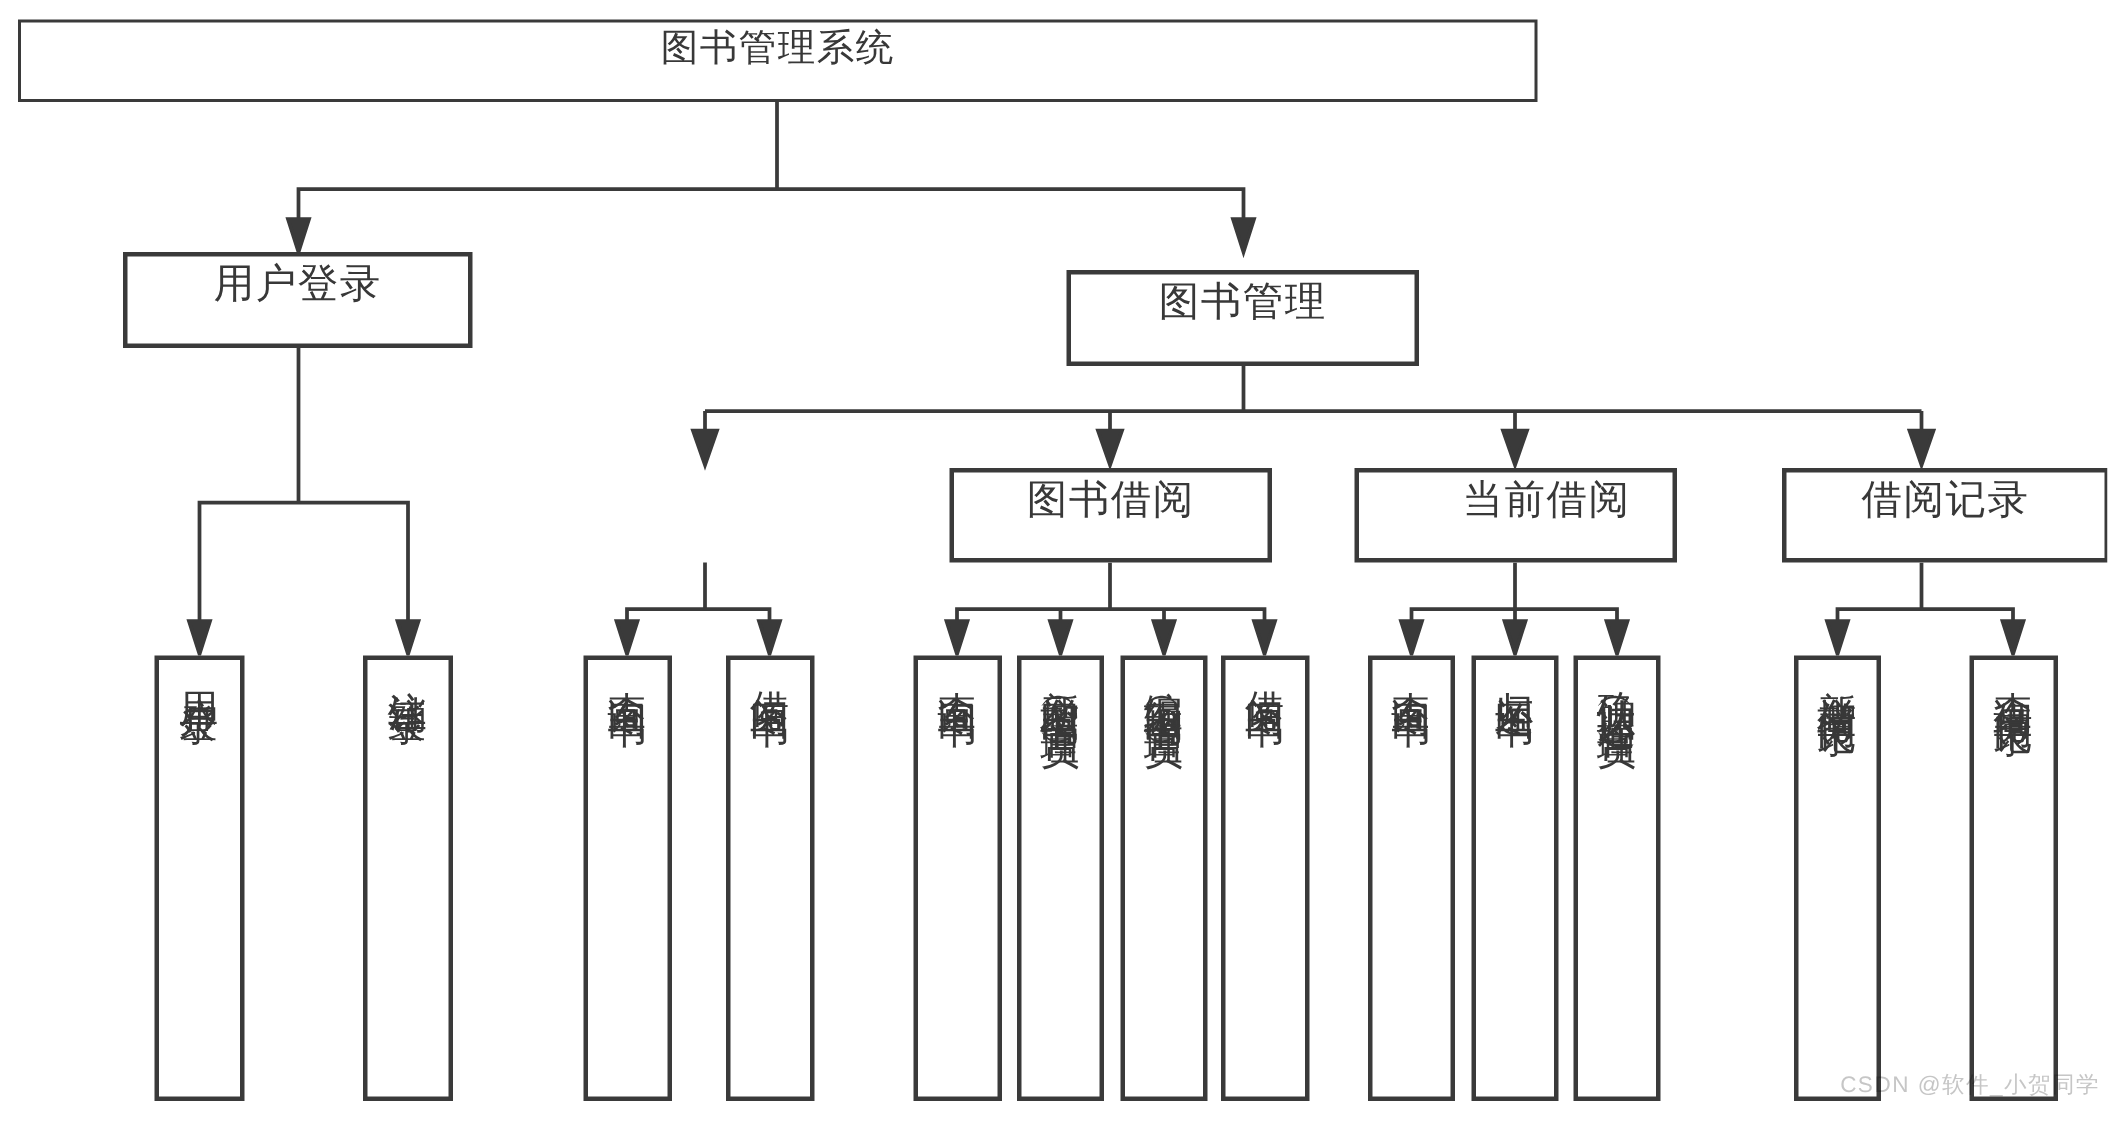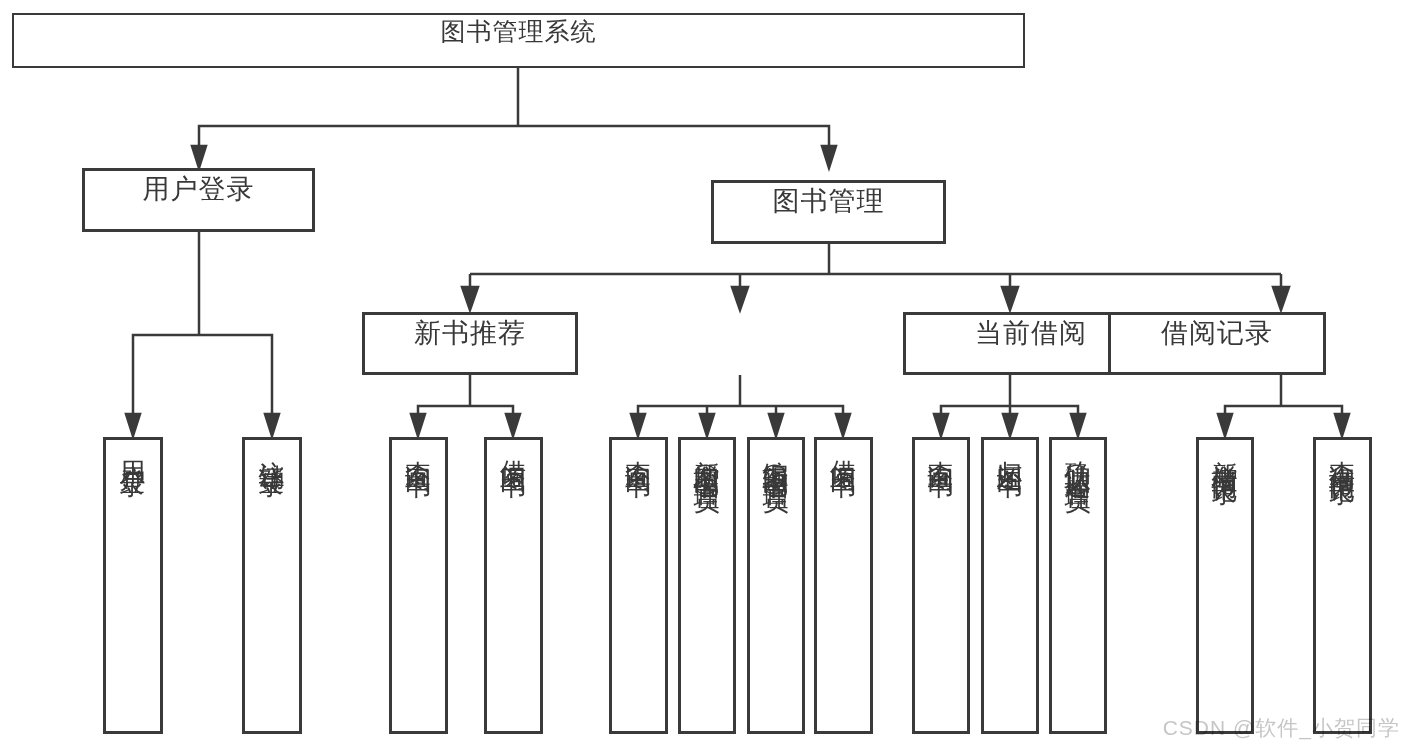--- a/index.html
+++ b/index.html
@@ -37,21 +37,21 @@
     text-orientation: mixed;
     font-size: 26px;
     letter-spacing: 4px;
     line-height: 1;
     white-space: nowrap;
   }
   .watermark {
     position: absolute;
     right: 5px;
     top: 714px;
-    font-size: 21px;
+    font-size: 15px;
     color: #c6c6c6;
     letter-spacing: 1px;
     mix-blend-mode: multiply;
     z-index: 5;
     white-space: nowrap;
   }
 </style>
 </head>
 <body>
 
@@ -127,27 +127,27 @@
     <span class="hlabel">图书管理系统</span>
   </div>
 
   <div class="box" style="left:82px; top:168px; width:233px; height:64px;">
     <span class="hlabel">用户登录</span>
   </div>
   <div class="box" style="left:711px; top:168px; width:235px; height:64px;margin-top:12px;">
     <span class="hlabel">图书管理</span>
   </div>
 
-  <div class="box" style="left:362px; top:312px; width:216px; height:63px;">
-    <span class="hlabel">新书推荐</span>
+  <div class="box" style="left:633px; top:312px; width:215px; height:63px;">
+    <span class="hlabel">图书借阅</span>
   </div>
   <div class="box" style="left:903px; top:312px; width:215px; height:63px;padding-left:41px;">
     <span class="hlabel">当前借阅</span>
   </div>
-  <div class="box" style="left:1108px; top:312px; width:218px; height:63px;">
+  <div class="box" style="left:1188px; top:312px; width:218px; height:63px;">
     <span class="hlabel">借阅记录</span>
   </div>
 
   <div class="box" style="left:103px; top:437px; width:60px; height:297px;">
     <span class="vlabel">用户登录</span>
   </div>
   <div class="box" style="left:242px; top:437px; width:60px; height:297px;">
     <span class="vlabel">注销登录</span>
   </div>
 

